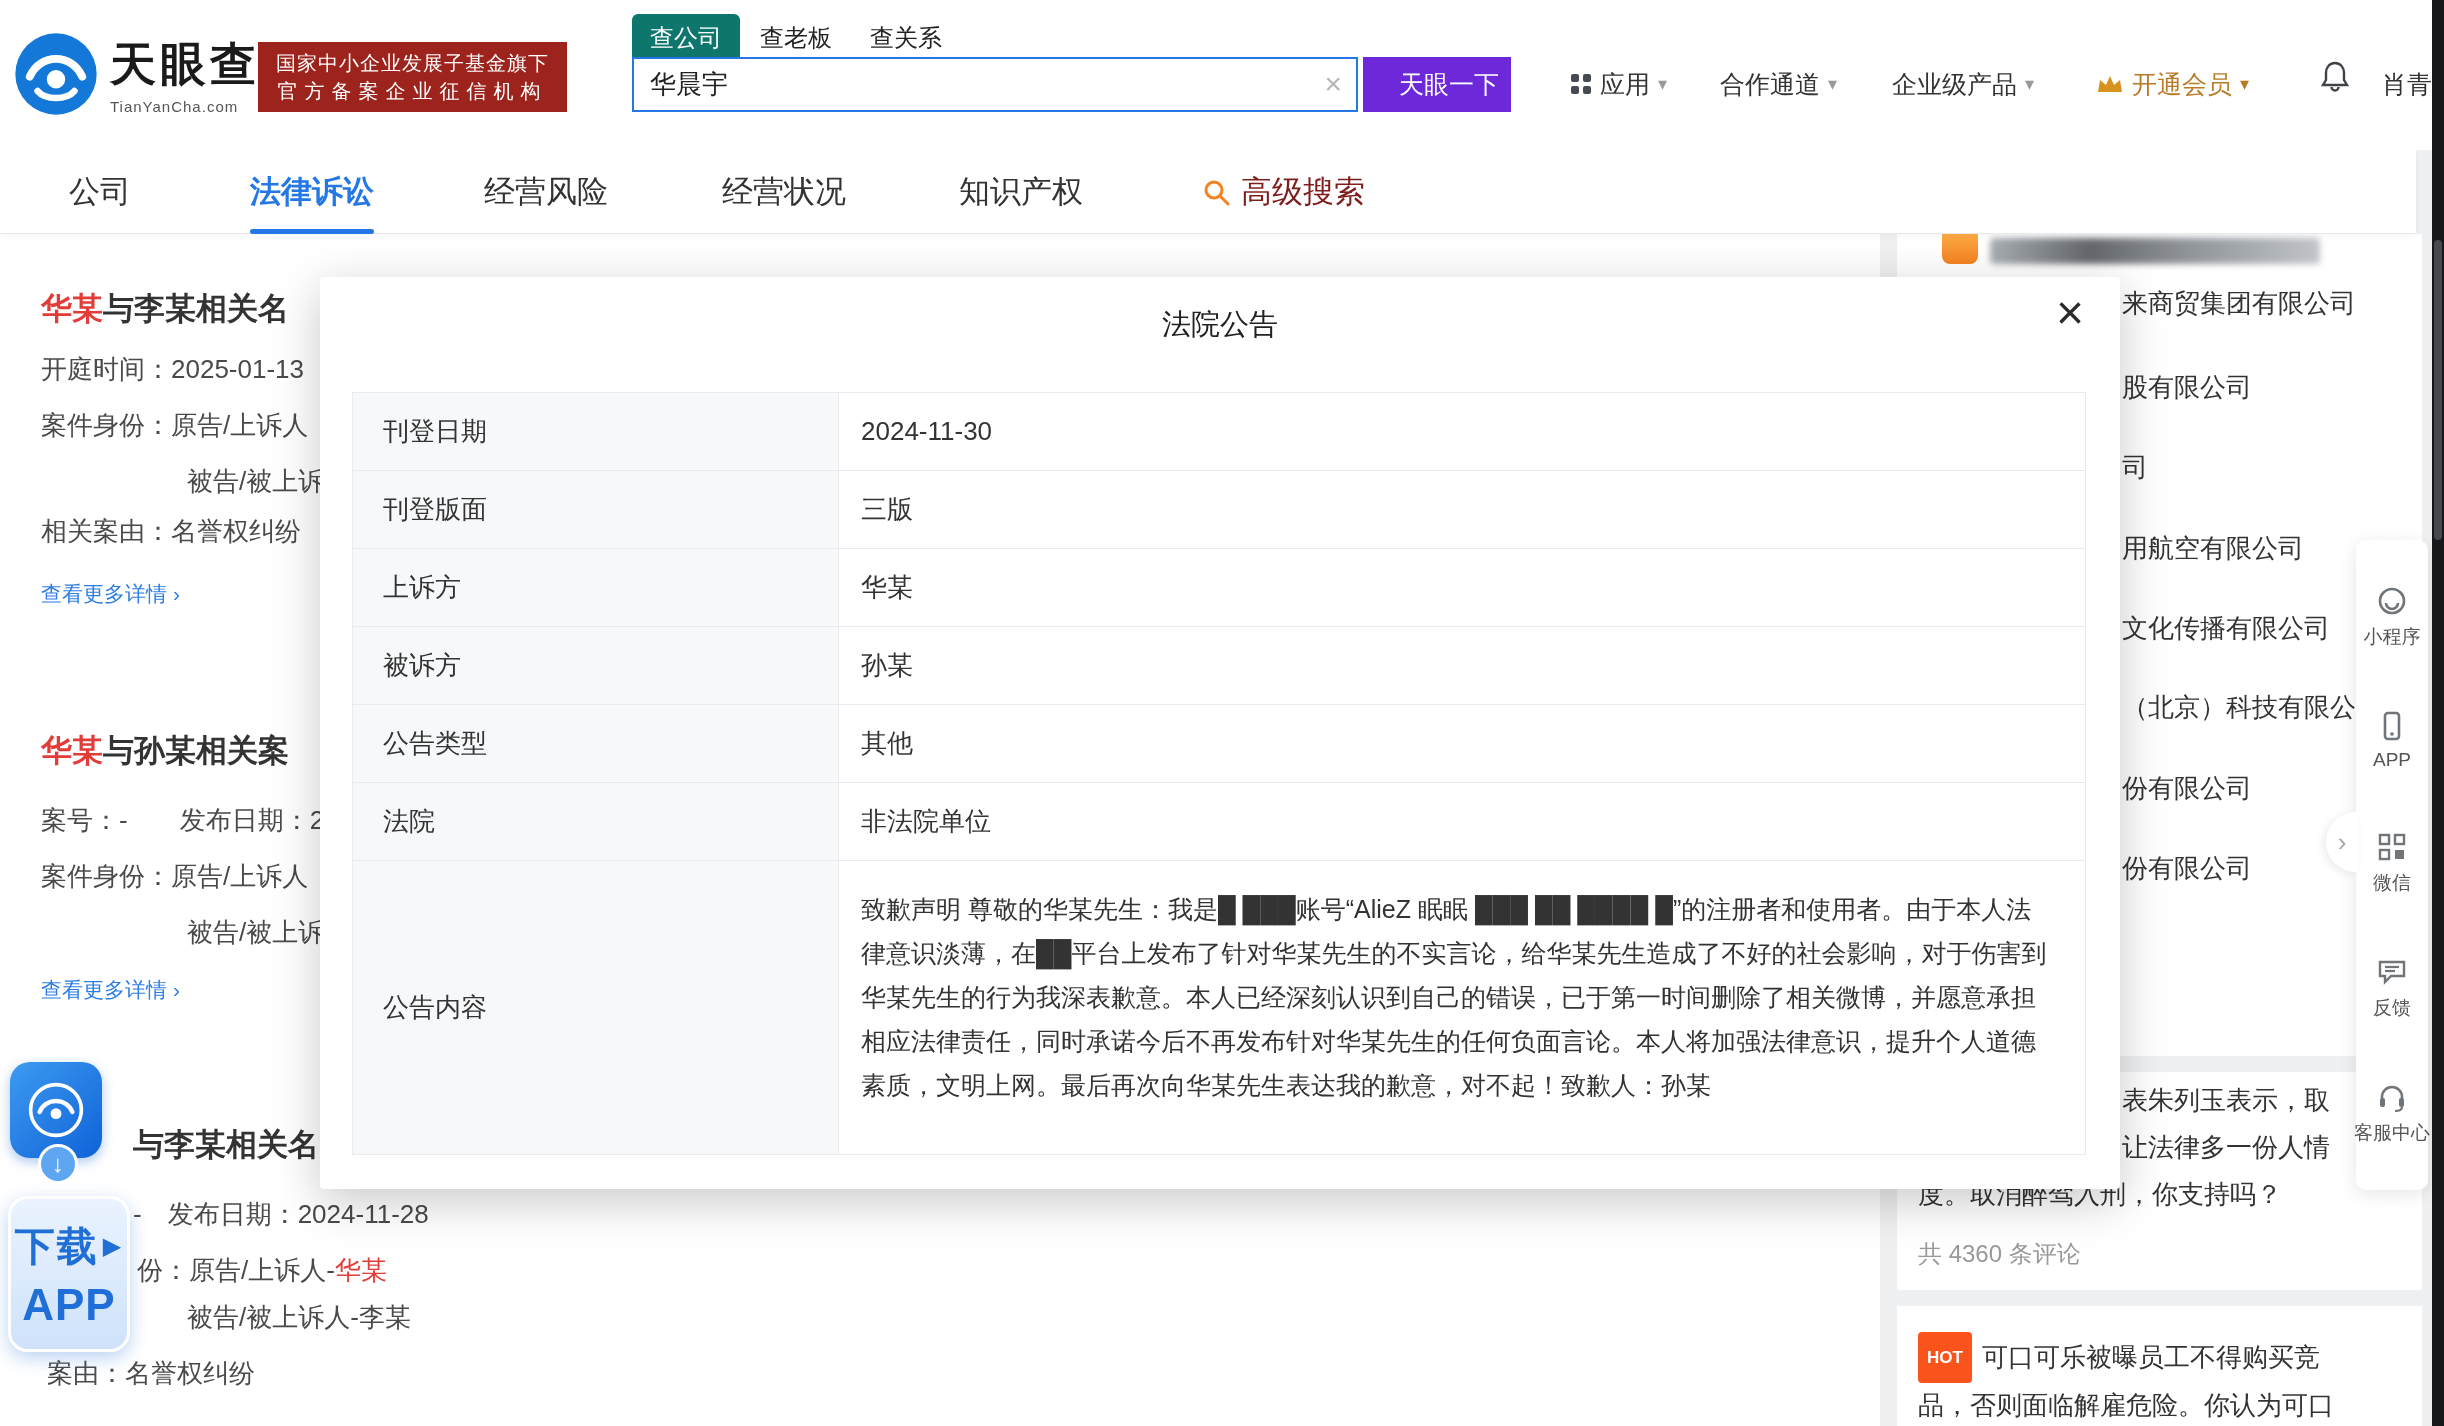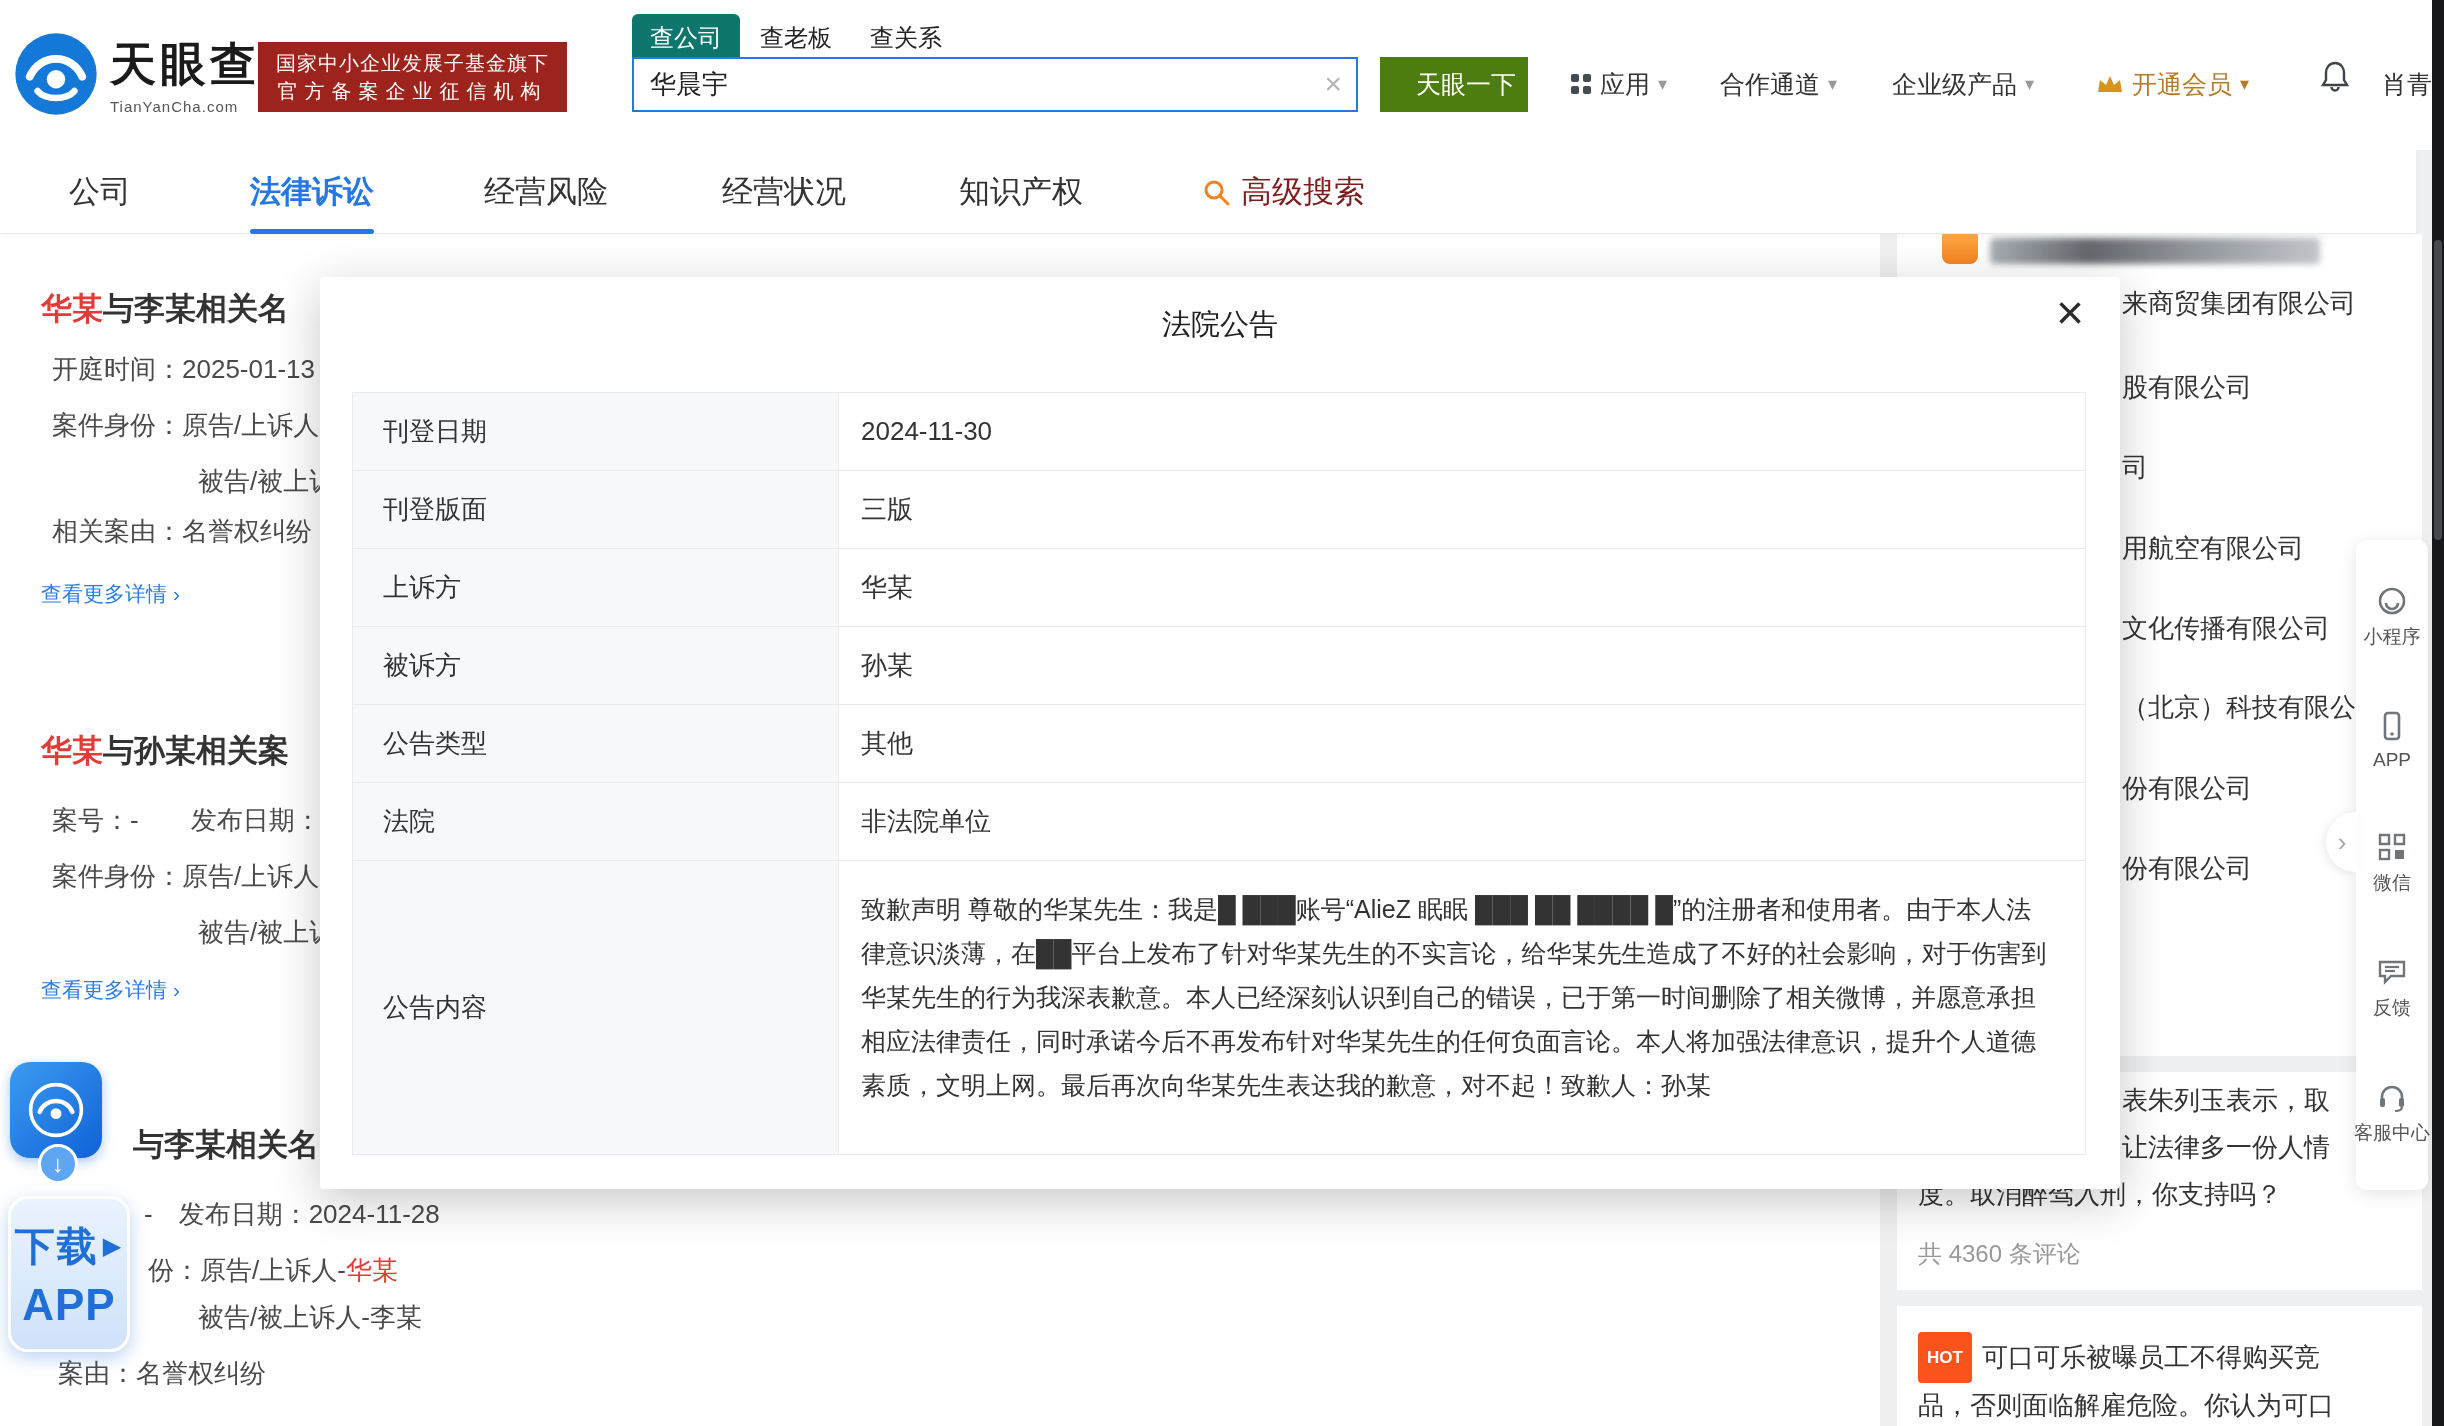--- a/index.html
+++ b/index.html
@@ -14,42 +14,42 @@
   .gov-badge { position:absolute; left:258px; top:42px; background:#9d241c; color:#fff; padding:7px 18px; text-align:center; }
   .gov-badge .l1 { font-size:20px; letter-spacing:1px; line-height:28px; }
   .gov-badge .l2 { font-size:20px; letter-spacing:7px; line-height:28px; }
   .search-tabs { position:absolute; left:632px; top:14px; display:flex; gap:2px; }
   .stab { font-size:24px; color:#222; padding:8px 18px 11px; cursor:pointer; }
   .stab.active { background:#0f766e; color:#fff; border-radius:6px 6px 0 0; }
   .search-row { position:absolute; left:632px; top:57px; display:flex; height:55px; }
   .search-box { position:relative; width:726px; height:55px; border:2px solid #2377e6; background:#fff; }
   .search-box input { width:100%; height:100%; border:none; outline:none; font-size:26px; color:#222; padding:0 54px 0 16px; font-family:inherit; background:transparent; }
   .clear { position:absolute; right:14px; top:8px; font-size:30px; color:#b5b5b5; cursor:pointer; }
-  .search-btn { width:148px; height:55px; margin-left:22px; background:#4d7c0f; color:#fff; border:none; font-size:25px; cursor:pointer; font-family:inherit;padding-left:24px; }
+  .search-btn { width:148px; height:55px; margin-left:5px; background:#6d28d9; color:#fff; border:none; font-size:25px; cursor:pointer; font-family:inherit;padding-left:24px; }
   .menu-item { position:absolute; top:64px; height:40px; display:flex; align-items:center; gap:8px; font-size:25px; color:#333; cursor:pointer; white-space:nowrap; }
   .menu-item .caret { font-size:18px; color:#999; }
   .menu-item.vip { color:#b97a26; }
   .menu-item.vip .caret { color:#b97a26; }
   .bell-wrap { position:absolute; left:2320px; top:60px; cursor:pointer; }
   .user-name { position:absolute; left:2382px; top:68px; font-size:25px; color:#333; width:52px; overflow:hidden; white-space:nowrap; cursor:pointer; }
 
   
   .nav { position:absolute; left:0; top:150px; width:2416px; height:84px; background:#fff; border-bottom:1px solid #e9e9e9; box-shadow:0 2px 6px rgba(0,0,0,.04); z-index:5;text-decoration:underline; }
   .nav-item { position:absolute; top:0; height:84px; line-height:84px; font-size:31px; color:#333; cursor:pointer; }
   .nav-item.active { color:#2377e6; font-weight:bold; }
   .nav-underline { position:absolute; top:79px; height:5px; width:124px; background:#2377e6; border-radius:3px; }
   .nav-adv { position:absolute; left:1201px; top:0; height:84px; display:flex; align-items:center; gap:10px; color:#7f1d1d; font-size:31px; cursor:pointer; }
 
   
   .left-panel { position:absolute; left:0; top:234px; width:1880px; height:1192px; background:#fff; z-index:1; }
   .side-panel { position:absolute; left:1897px; top:234px; width:525px; height:1192px; background:#fff; z-index:1; }
   .abs { position:absolute; white-space:nowrap; }
   .case-title { font-size:31px; font-weight:bold; color:#333; }
   .case-title .hl { color:#e23c39; }
-  .case-line { font-size:26px; color:#4a4a4a;margin-left:11px; }
+  .case-line { font-size:26px; color:#4a4a4a; }
   .case-line .hl { color:#e23c39; }
   .more-link { font-size:21px; color:#2b7ce5; cursor:pointer; }
   .more-link .chev { margin-left:6px; }
 
   .side-frag { font-size:26px; color:#333; }
   .side-meta { font-size:24px; color:#999; }
   .divider-strip { position:absolute; left:1897px; width:525px; height:16px; background:#eef0f2; z-index:2; }
   .hot-block { position:absolute; left:1918px; top:1332px; width:435px; font-size:26px; color:#333; line-height:45px; white-space:normal; }
   .hot-badge { display:inline-block; background:#fa541c; color:#fff; font-size:17px; font-weight:bold; border-radius:4px; padding:3px 9px; margin-right:10px; vertical-align:3px; }
   .blurbar { position:absolute; left:1990px; top:238px; width:330px; height:26px; background:linear-gradient(90deg,#9aa0a6,#494d52 30%,#7d8288 60%,#b7bbc0); filter:blur(3px); border-radius:4px; opacity:.85; }

